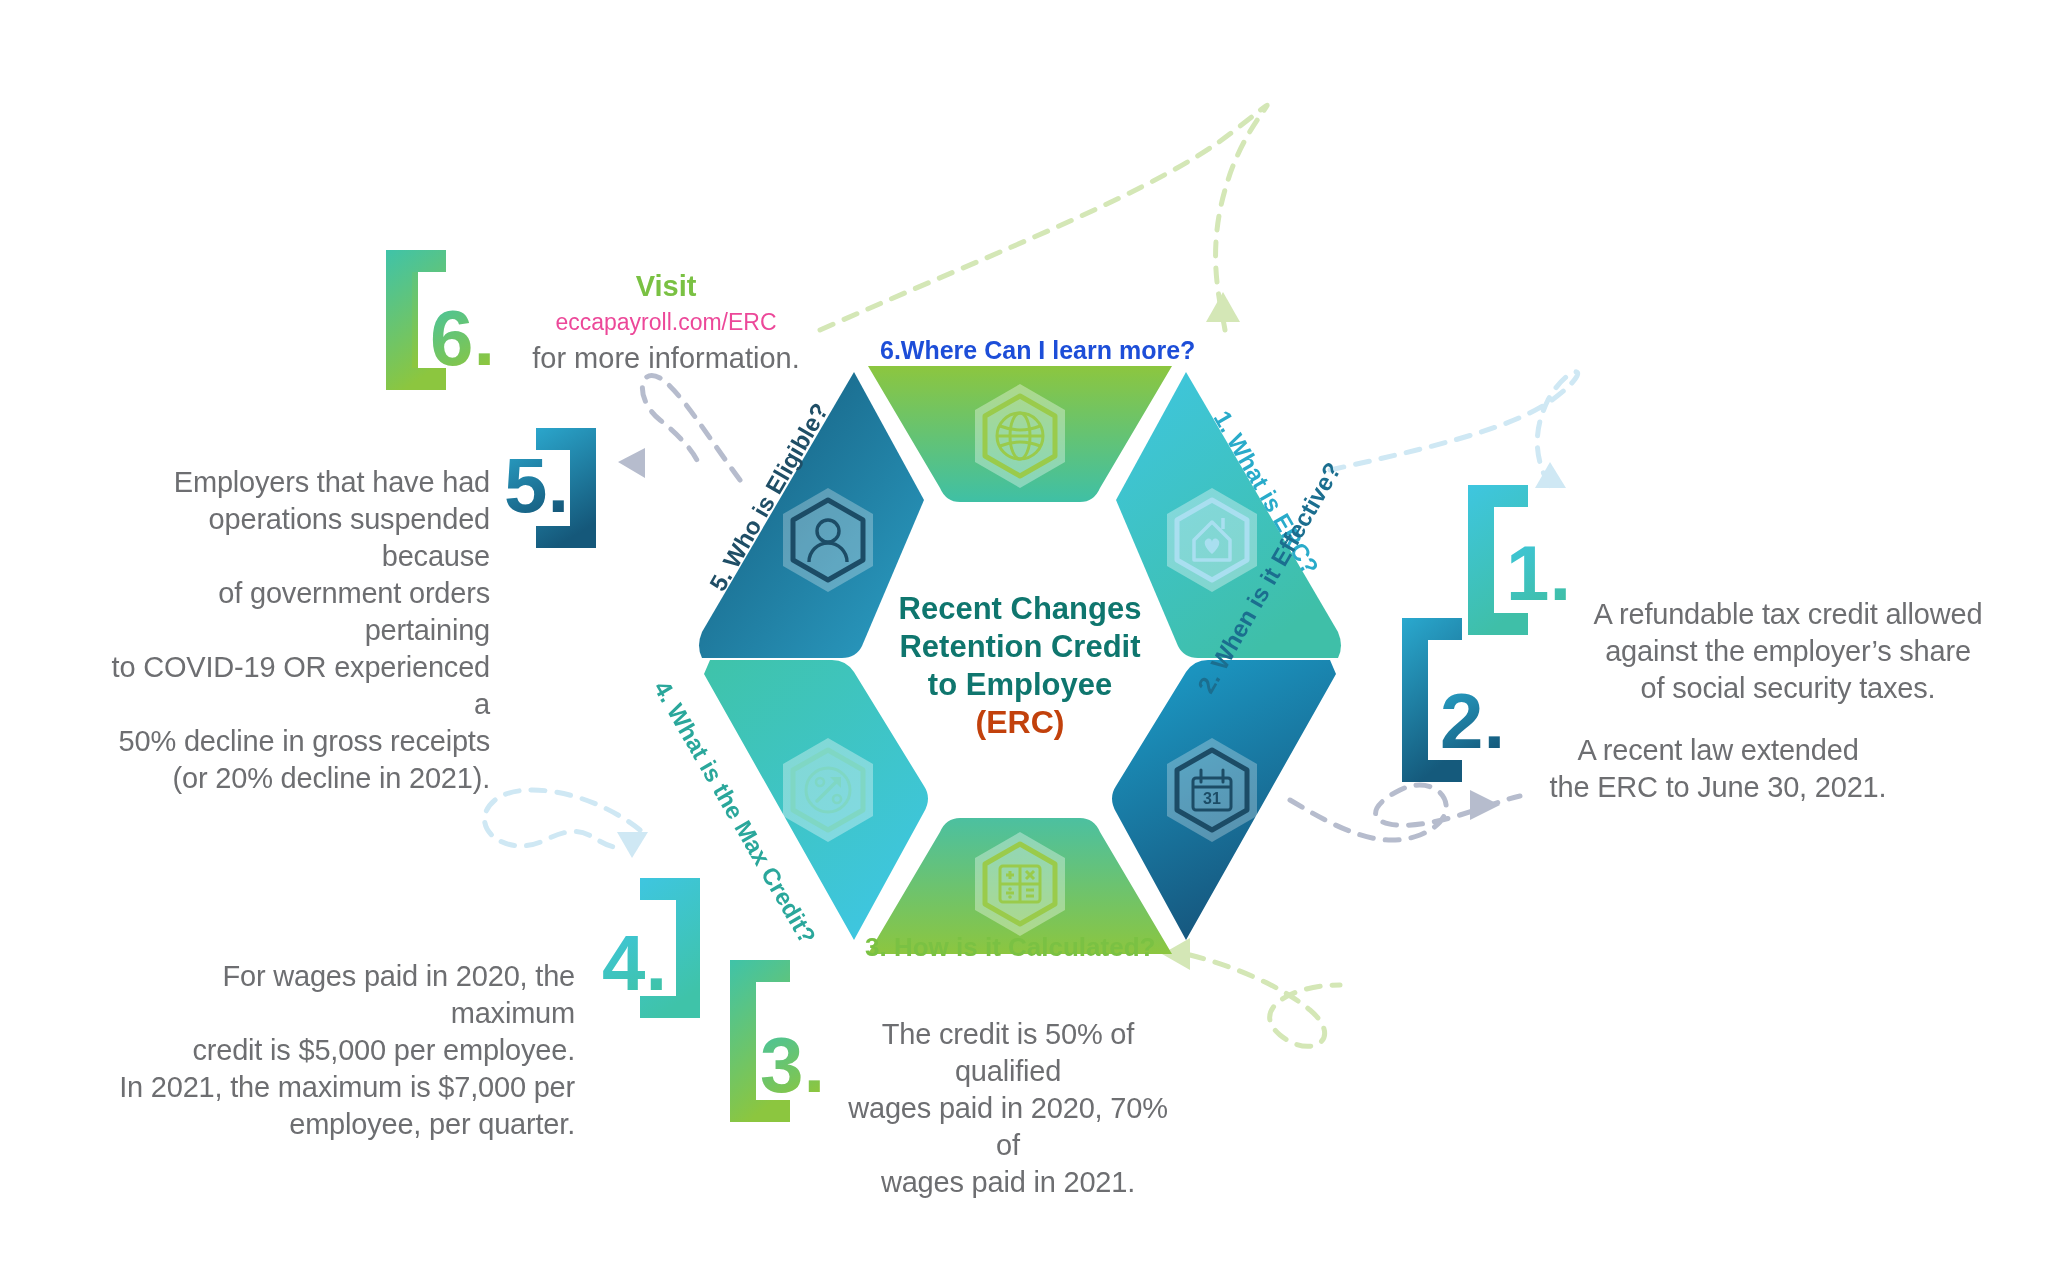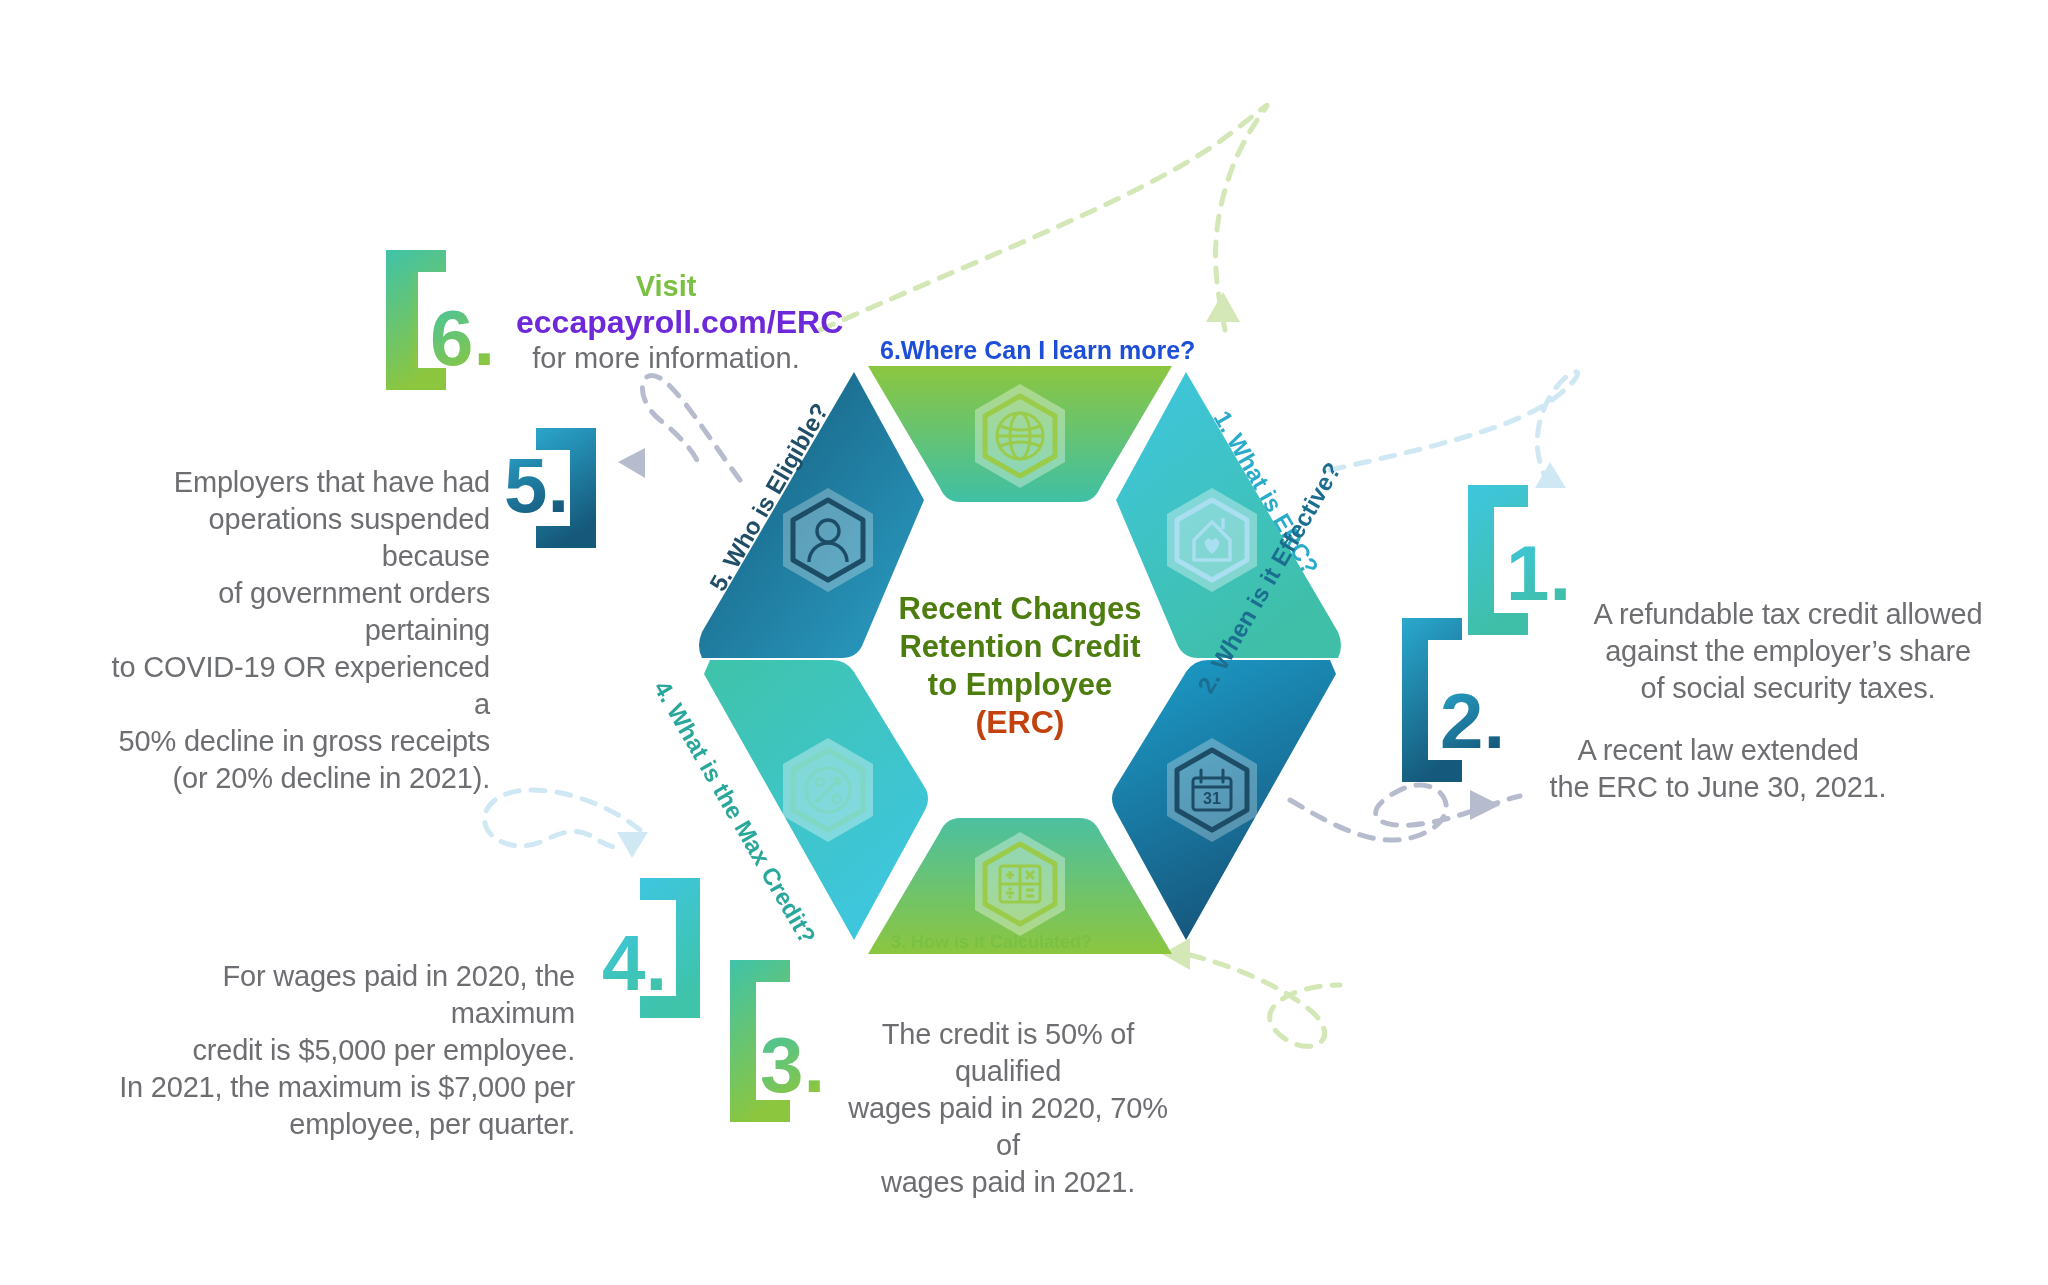--- a/index.html
+++ b/index.html
@@ -16,39 +16,39 @@
   .body-txt{
     font-size:29px;line-height:37px;color:#6d6e71;
     font-family:"Liberation Sans", sans-serif;
     letter-spacing:-0.2px;
     margin-top:30px;
   }
   .right-align{text-align:right;}
   .left-align{text-align:center;}
 
   .visit-line1{font-weight:bold;color:#7ac143;font-size:29px;line-height:36px;}
-  .visit-line2{font-weight:bold;color:#6d28d9;font-size:32px;line-height:36px;}
+  .visit-line2{font-weight:normal;color:#ec4899;font-size:23px;line-height:36px;}
   .visit-line3{color:#6d6e71;font-size:29px;line-height:36px;}
 
   
   .hex-label{
     position:absolute;font-weight:bold;font-size:24px;
     font-family:"Liberation Sans", sans-serif;white-space:nowrap;
   }
   #lbl6{color:#1d4ed8;font-size:25px;left:880px;top:322px;margin-top:14px;}
-  #lbl3{color:#7ac143;font-size:18px;left:891px;top:932px;}
+  #lbl3{color:#7ac143;font-size:26px;left:865px;top:932px;}
   #lbl1{color:#29abca;left:1232px;top:406px;transform:rotate(60deg);transform-origin:0 0;}
   #lbl2{color:#1b6e8f;left:1192px;top:684px;transform:rotate(-60deg);transform-origin:0 0;}
   #lbl5{color:#1f4e66;left:704px;top:582px;transform:rotate(-60deg);transform-origin:0 0;}
   #lbl4{color:#2aa79b;left:672px;top:676px;transform:rotate(60deg);transform-origin:0 0;}
 
   
   #center-txt{
     position:absolute;left:855px;top:590px;width:330px;text-align:center;
-    font-weight:bold;color:#4d7c0f;font-size:31px;line-height:38px;
+    font-weight:bold;color:#0f766e;font-size:31px;line-height:38px;
   }
   #center-erc{
     position:absolute;left:855px;top:700px;width:330px;text-align:center;
     font-weight:bold;color:#c2410c;font-size:32px;line-height:44px;
   }
 </style>
 </head>
 <body>
 
 <div id="stage">

